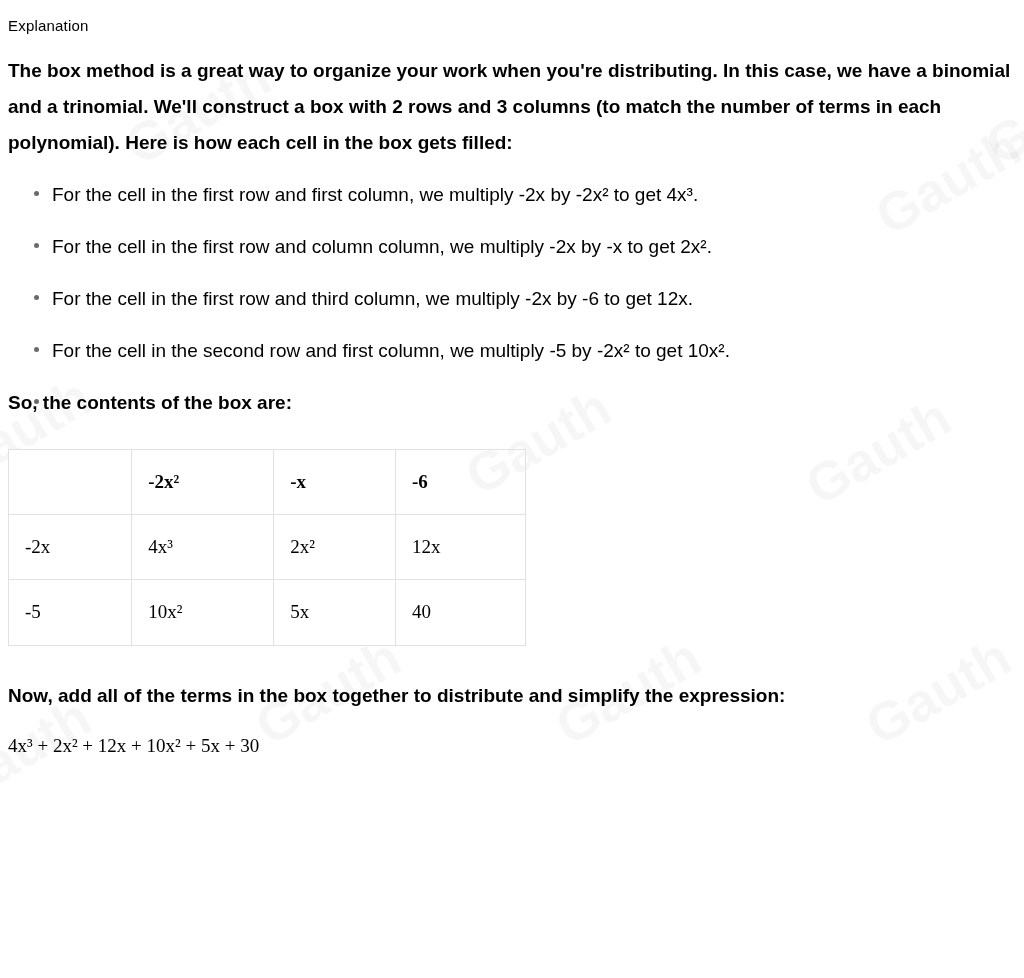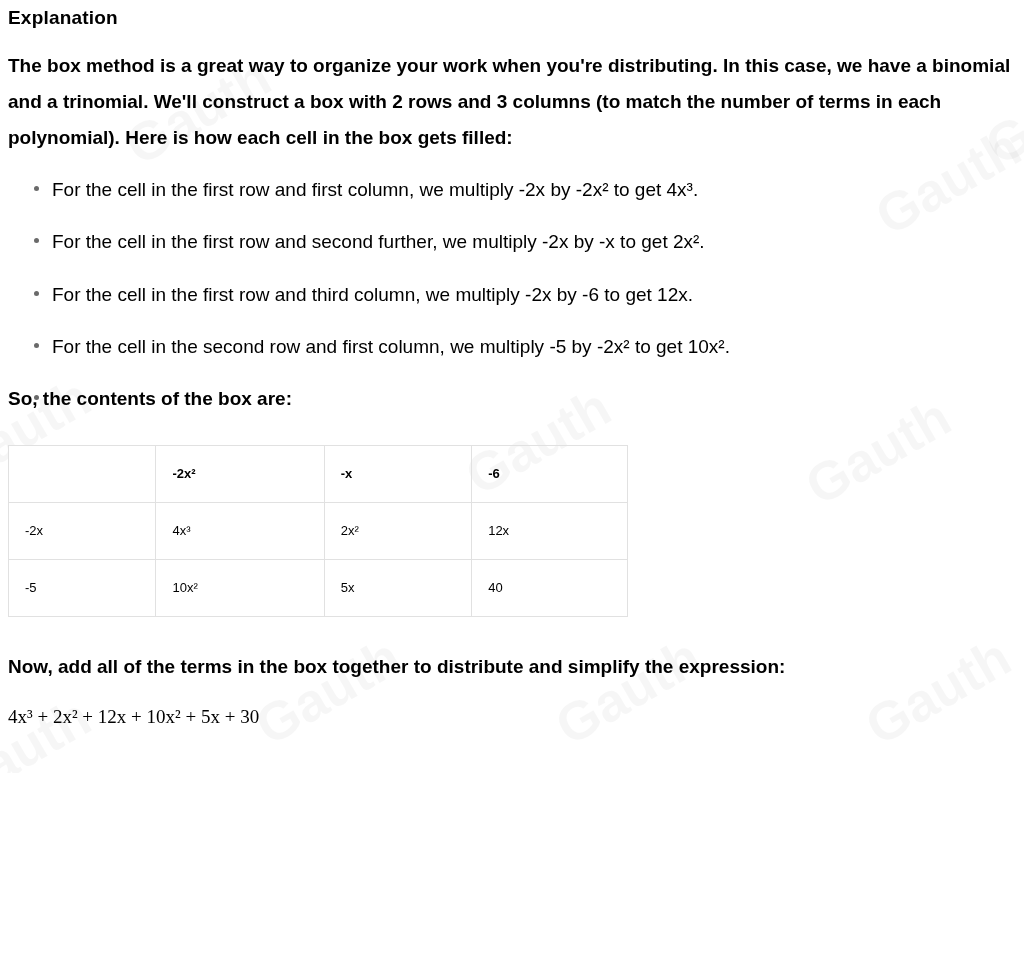--- a/index.html
+++ b/index.html
@@ -12,24 +12,24 @@
     color: #000;
     background: #fff;
     position: relative;
   }
   .page {
     padding: 0 8px 24px 8px;
     position: relative;
     z-index: 1;
   }
   h3.title {
-    font-size: 19px;
-    font-weight: 700;
+    font-size: 15px;
+    font-weight: 400;
     margin: 0 0 12px 0;
-    padding-top: 0;
+    padding-top: 12px;
     letter-spacing: 0.2px;
   }
   p.para {
     margin: 0 0 14px 0;
     font-weight: bold;
   }
   ul.bullets {
     list-style: none;
     padding: 0;
     margin: 0 0 14px 0;
@@ -46,22 +46,23 @@
     width: 5px;
     height: 5px;
     background: #6a6a6a;
     border-radius: 50%;
   }
   .table-wrap {
     margin: 28px 0 32px 0;
   }
   table.box {
     border-collapse: collapse;
-    width: 620px;
-    font-size: 13px;
+    width: 518px;
+    font-size: 19px;
+    font-family: Liberation Serif, serif;
   }
   table.box th, table.box td {
     border: 1px solid #e1e1e1;
     padding: 14px 16px;
     text-align: left;
     vertical-align: middle;
     height: 28px;
     font-weight: 400;
   }
   table.box thead th {
@@ -115,21 +116,21 @@
 </div>
 
 <div class="page">
 
   <h3 class="title">Explanation</h3>
 
   <p class="para"> The box method is a great way to organize your work when you're distributing. In this case, we have a binomial and a trinomial. We'll construct a box with 2 rows and 3 columns (to match the number of terms in each polynomial). Here is how each cell in the box gets filled:</p>
 
   <ul class="bullets">
     <li><span class="dot"></span><span>For the cell in the first row and first column, we multiply -2x by -2x² to get 4x³.</span></li>
-    <li><span class="dot"></span><span>For the cell in the first row and second further, we multiply -2x by -x to get 2x².</span></li>
+    <li><span class="dot"></span><span>For the cell in the first row and column column, we multiply -2x by -x to get 2x².</span></li>
     <li><span class="dot"></span><span>For the cell in the first row and third column, we multiply -2x by -6 to get 12x.</span></li>
     <li><span class="dot"></span><span>For the cell in the second row and first column, we multiply -5 by -2x² to get 10x².</span></li>
     <li><span class="dot"></span></li>
   </ul>
 
   <p class="para">So, the contents of the box are:</p>
 
   <div class="table-wrap">
     <table class="box">
       <thead>

